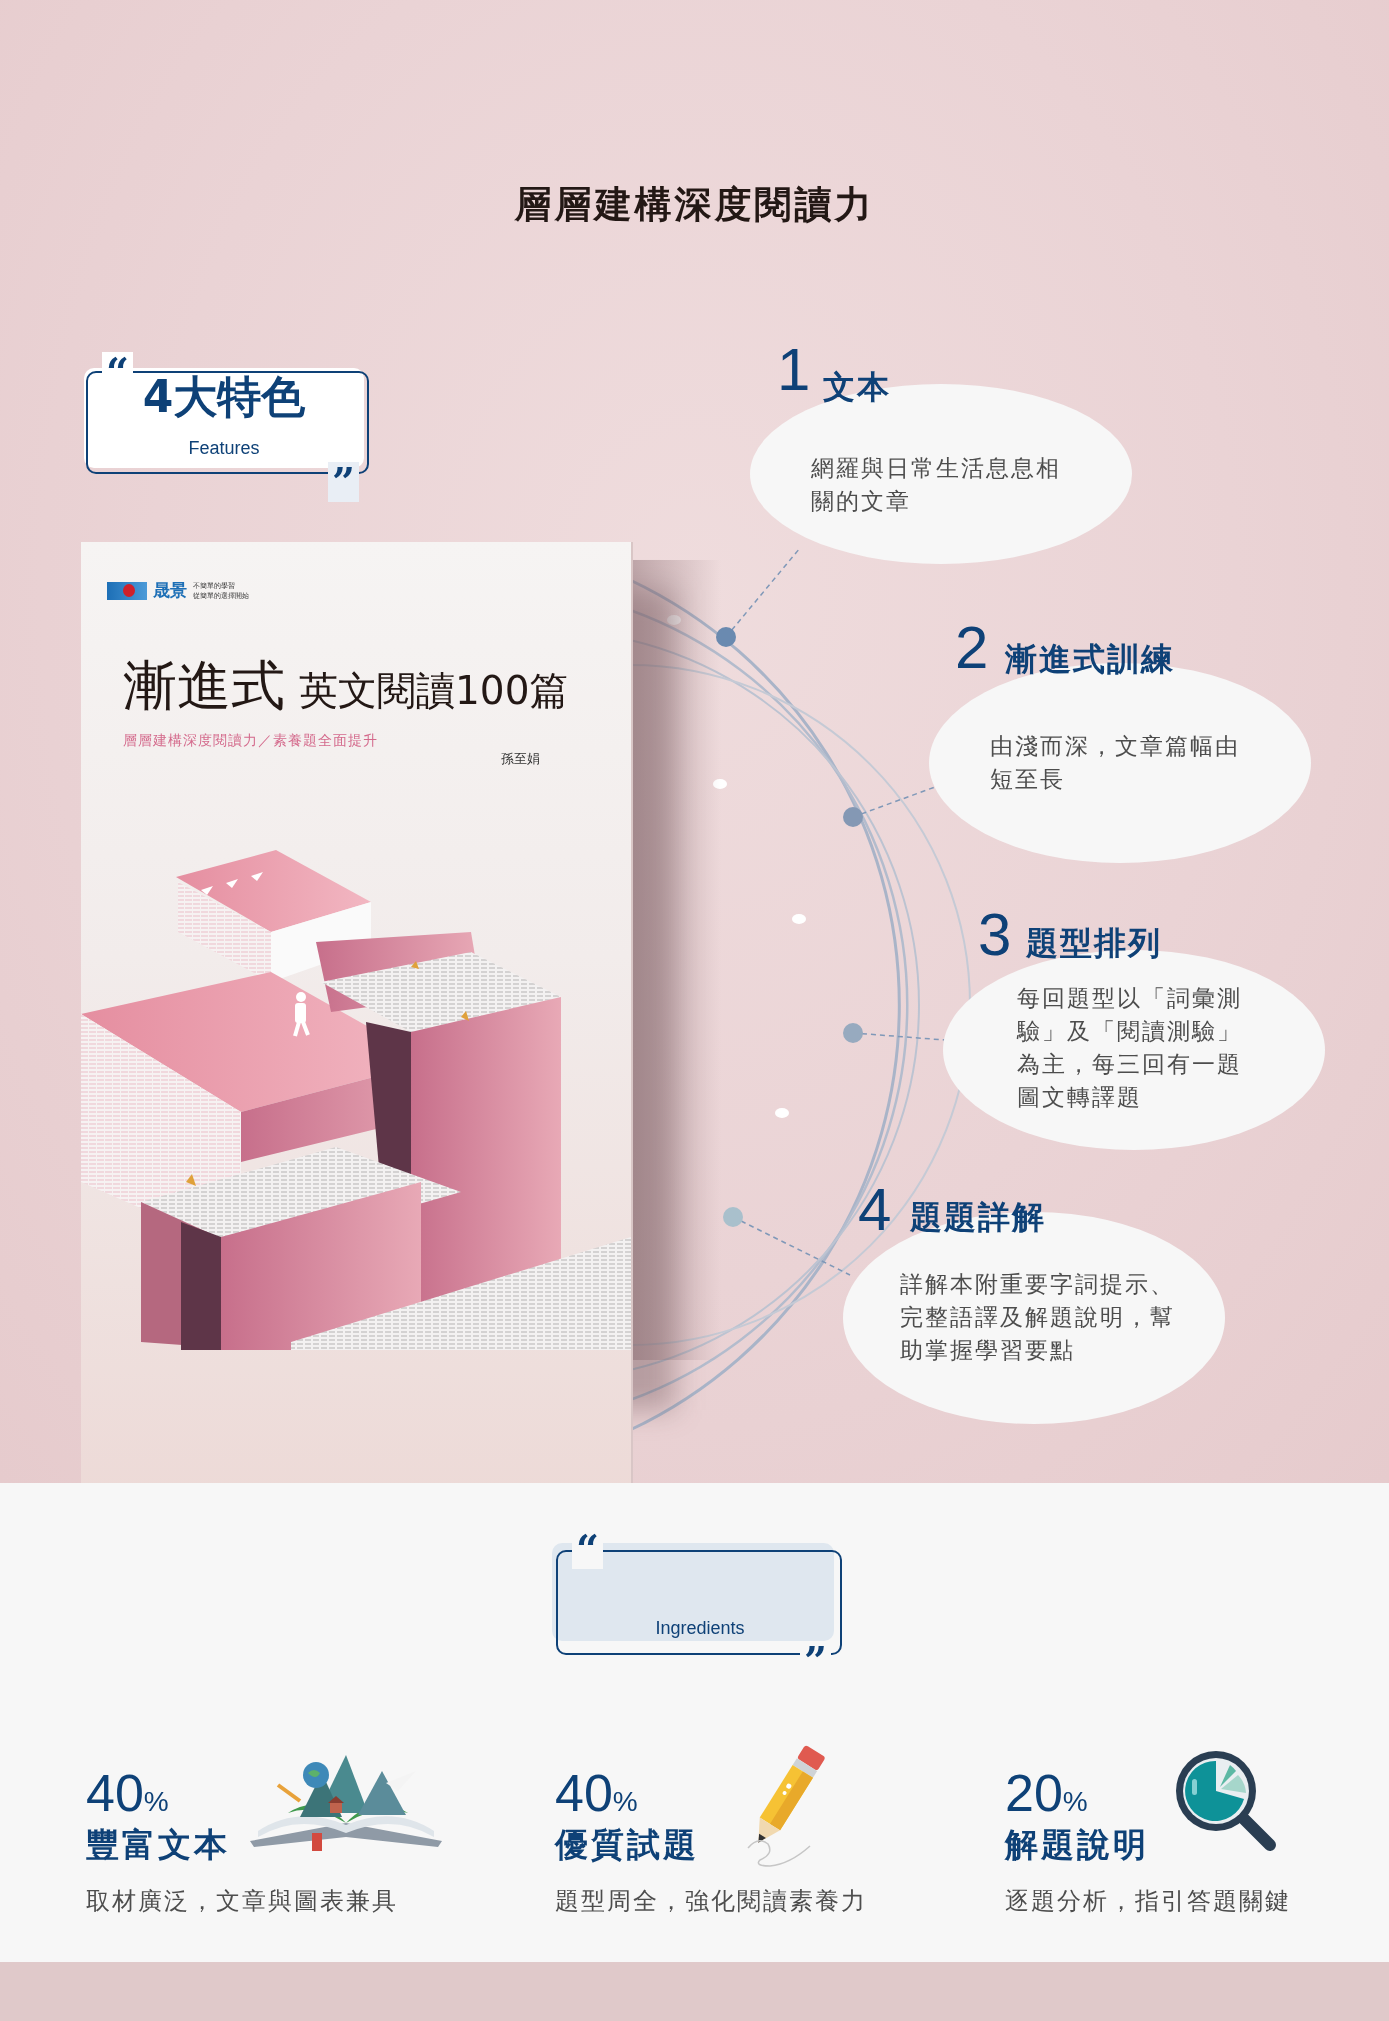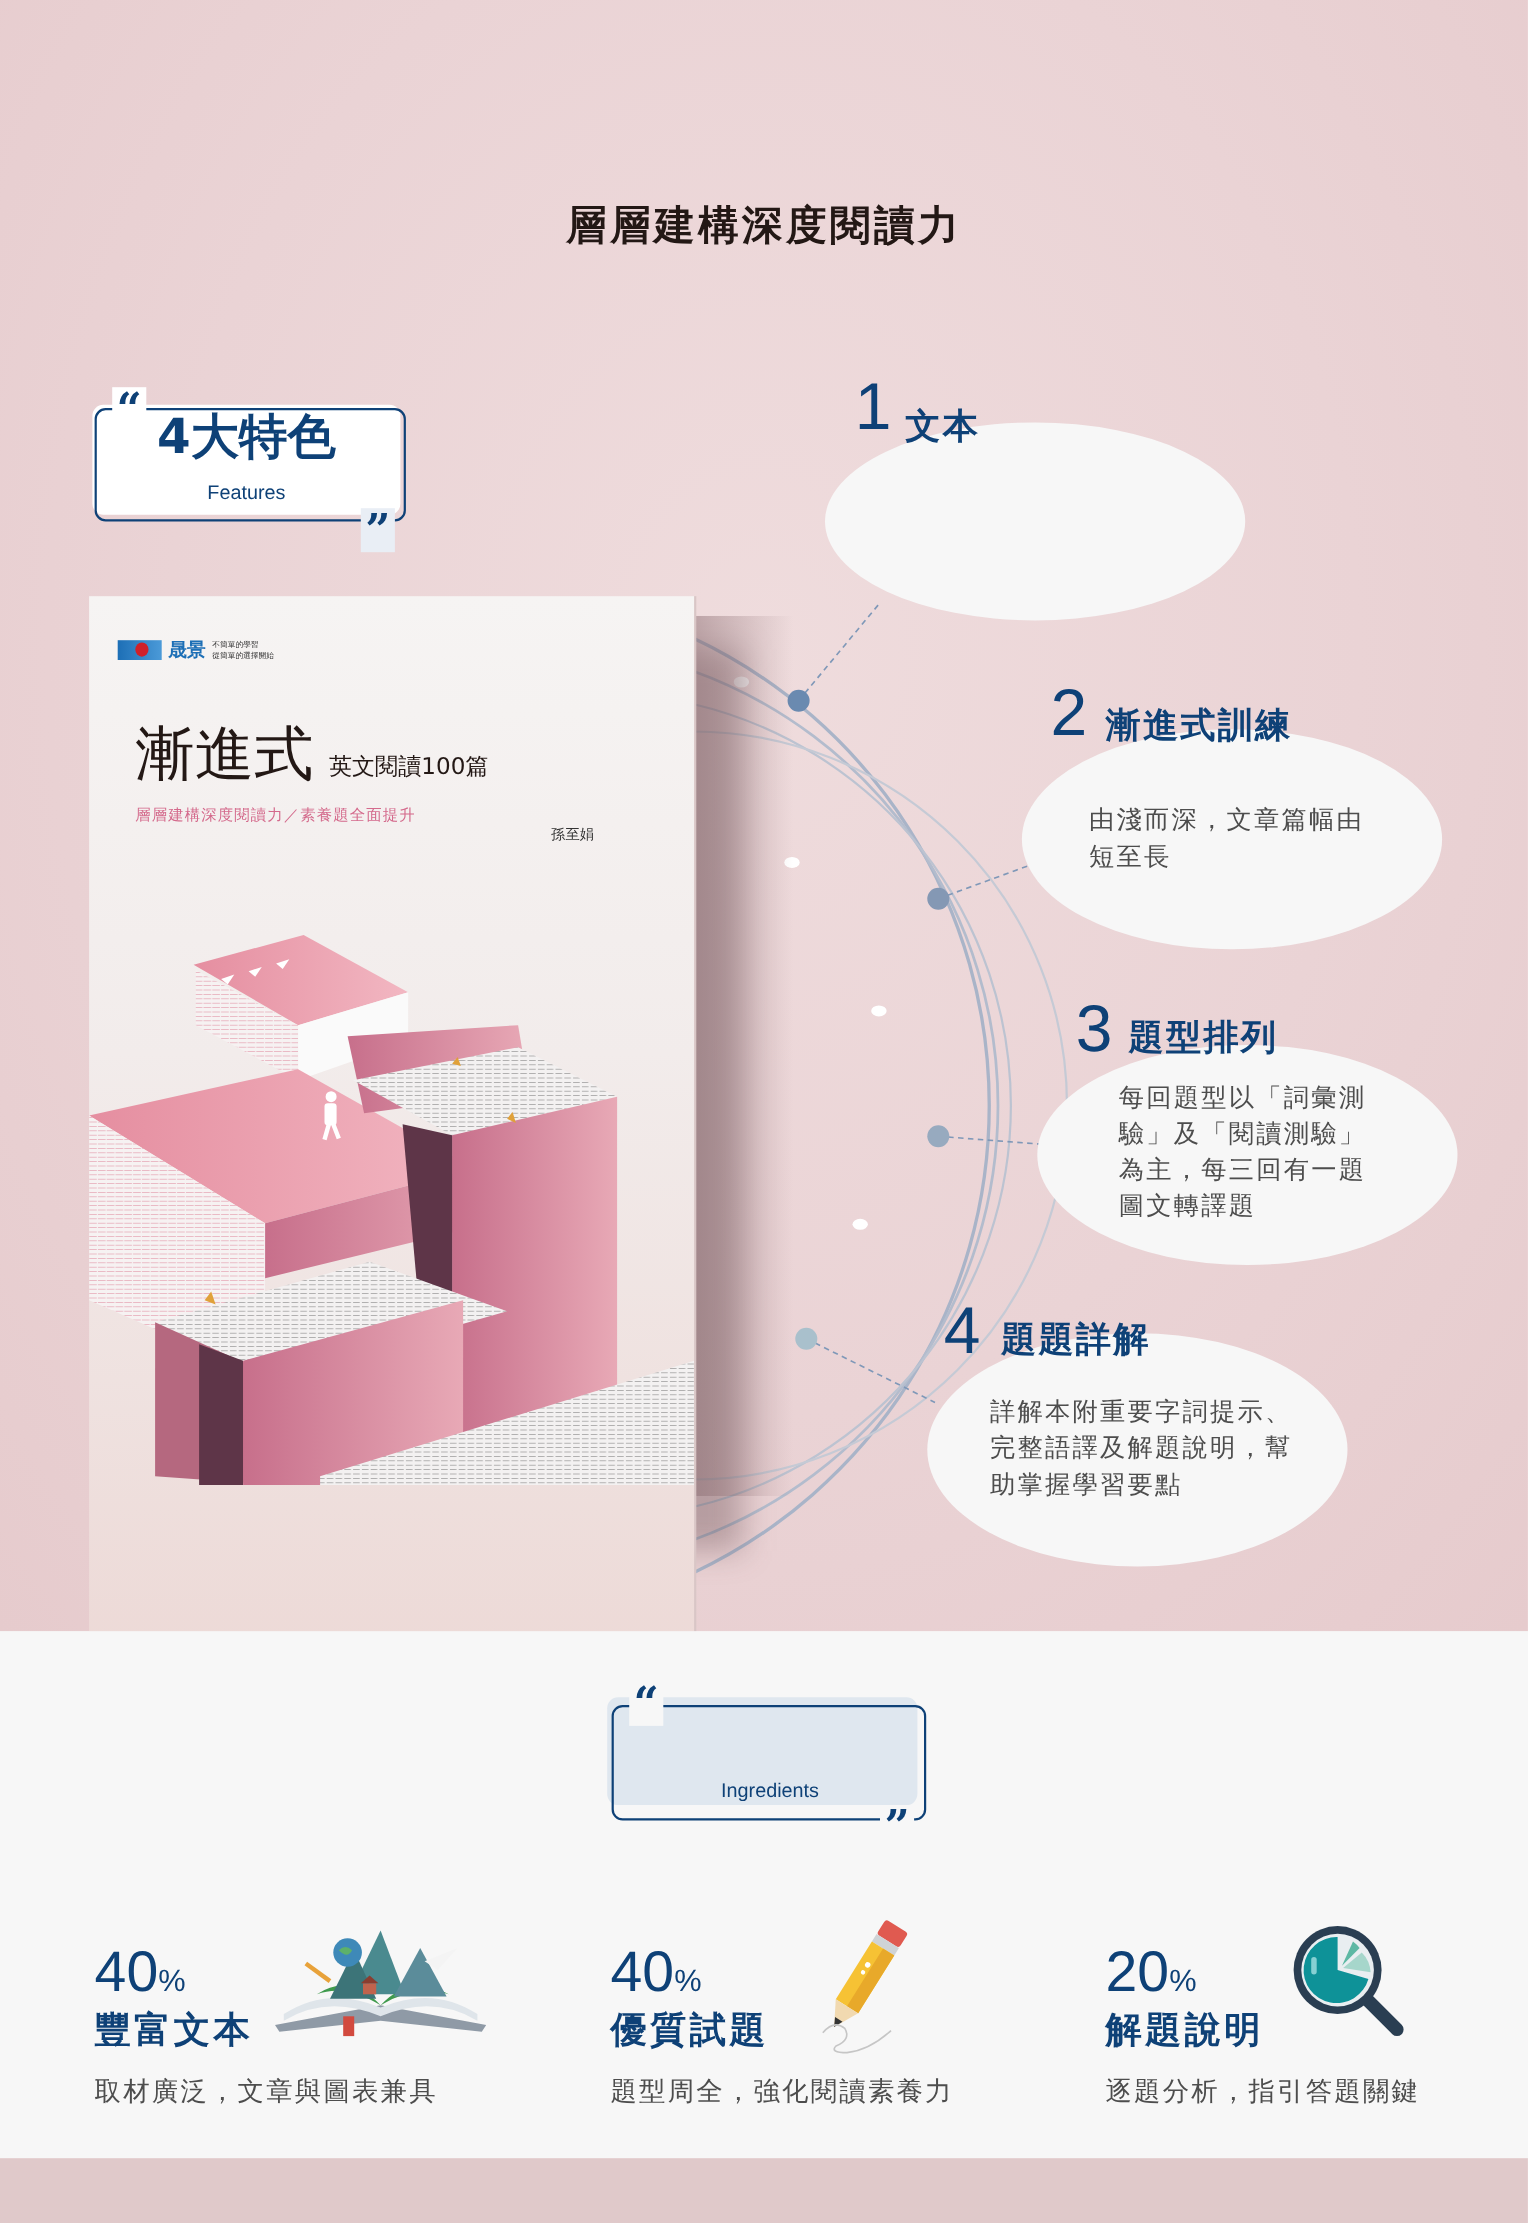--- a/index.html
+++ b/index.html
@@ -28,21 +28,21 @@
     box-shadow: 2px 0 0 #d9c6c6; }
   .book-spine-shadow { position: absolute; left: 631px; top: 560px; width: 90px; height: 800px;
     background: linear-gradient(90deg, rgba(140,110,115,0.5), rgba(140,110,115,0)); }
   .pub-logo { position: absolute; left: 26px; top: 37px; display: flex; align-items: center; gap: 6px; }
   .pub-logo .mark { width: 40px; height: 18px; background: linear-gradient(90deg,#1d6fb6,#4b9ad8); position: relative; }
   .pub-logo .mark::after { content: ""; position: absolute; left: 16px; top: 2px; width: 12px; height: 13px; border-radius: 50%; background: #d0202a; }
   .pub-logo .name { font-size: 17px; font-weight: bold; color: #1d6fb6; font-family: "DejaVu Serif", serif; }
   .pub-logo .slogan { font-size: 7px; color: #333; line-height: 10px; }
   .book-title { position: absolute; left: 42px; top: 108px; color: #231815; white-space: nowrap; }
   .book-title .big { font-size: 54px; }
-  .book-title .small { font-size: 21px; margin-left: 14px; }
+  .book-title .small { font-size: 39px; margin-left: 14px; }
   .book-subtitle { position: absolute; left: 42px; top: 190px; font-size: 14px; color: #d46a8c; letter-spacing: 1px; }
   .book-author { position: absolute; left: 420px; top: 208px; font-size: 13px; color: #333; }
   .book-art { position: absolute; left: 0; top: 240px; width: 550px; height: 568px; }
 
   
   .arcs { position: absolute; left: 0; top: 0; width: 1389px; height: 1483px; pointer-events: none; }
 
   
   .feat-num { position: absolute; font-family: "Liberation Sans", sans-serif; color: #0e4177; font-weight: normal; }
   .feat-title { position: absolute; font-weight: bold; color: #0e4177; letter-spacing: 2px; }
@@ -161,20 +161,24 @@
       <line x1="222" y1="240" x2="227" y2="253" stroke="#fff" stroke-width="4"></line>
       <path d="M 330 185 l 5 -6 l 3 8 z" fill="#e0a13a"></path>
       <path d="M 380 235 l 5 -6 l 3 10 z" fill="#e0a13a"></path>
       <path d="M 105 400 l 6 -8 l 4 12 z" fill="#e0a13a"></path>
     </svg>
   </div>
 
   <div class="bubble" style="left:750px;top:384px;width:382px;height:180px;"></div>
   <div class="feat-num" style="left:777px;top:340px;font-size:60px;line-height:60px;">1</div>
   <div class="feat-title" style="left:823px;top:366px;font-size:32px;">文本</div>
+  <div class="bubble-text" style="left:811px;top:452px;">
+    <span>網羅與日常生活息息相</span><br>
+    <span>關的文章</span>
+  </div>
 
   <div class="bubble" style="left:929px;top:663px;width:382px;height:200px;"></div>
   <div class="feat-num" style="left:955px;top:618px;font-size:60px;line-height:60px;">2</div>
   <div class="feat-title" style="left:1005px;top:638px;font-size:32px;">漸進式訓練</div>
   <div class="bubble-text" style="left:990px;top:730px;">
     <span>由淺而深，文章篇幅由</span><br>
     <span>短至長</span>
   </div>
 
   <div class="bubble" style="left:943px;top:950px;width:382px;height:200px;"></div>

